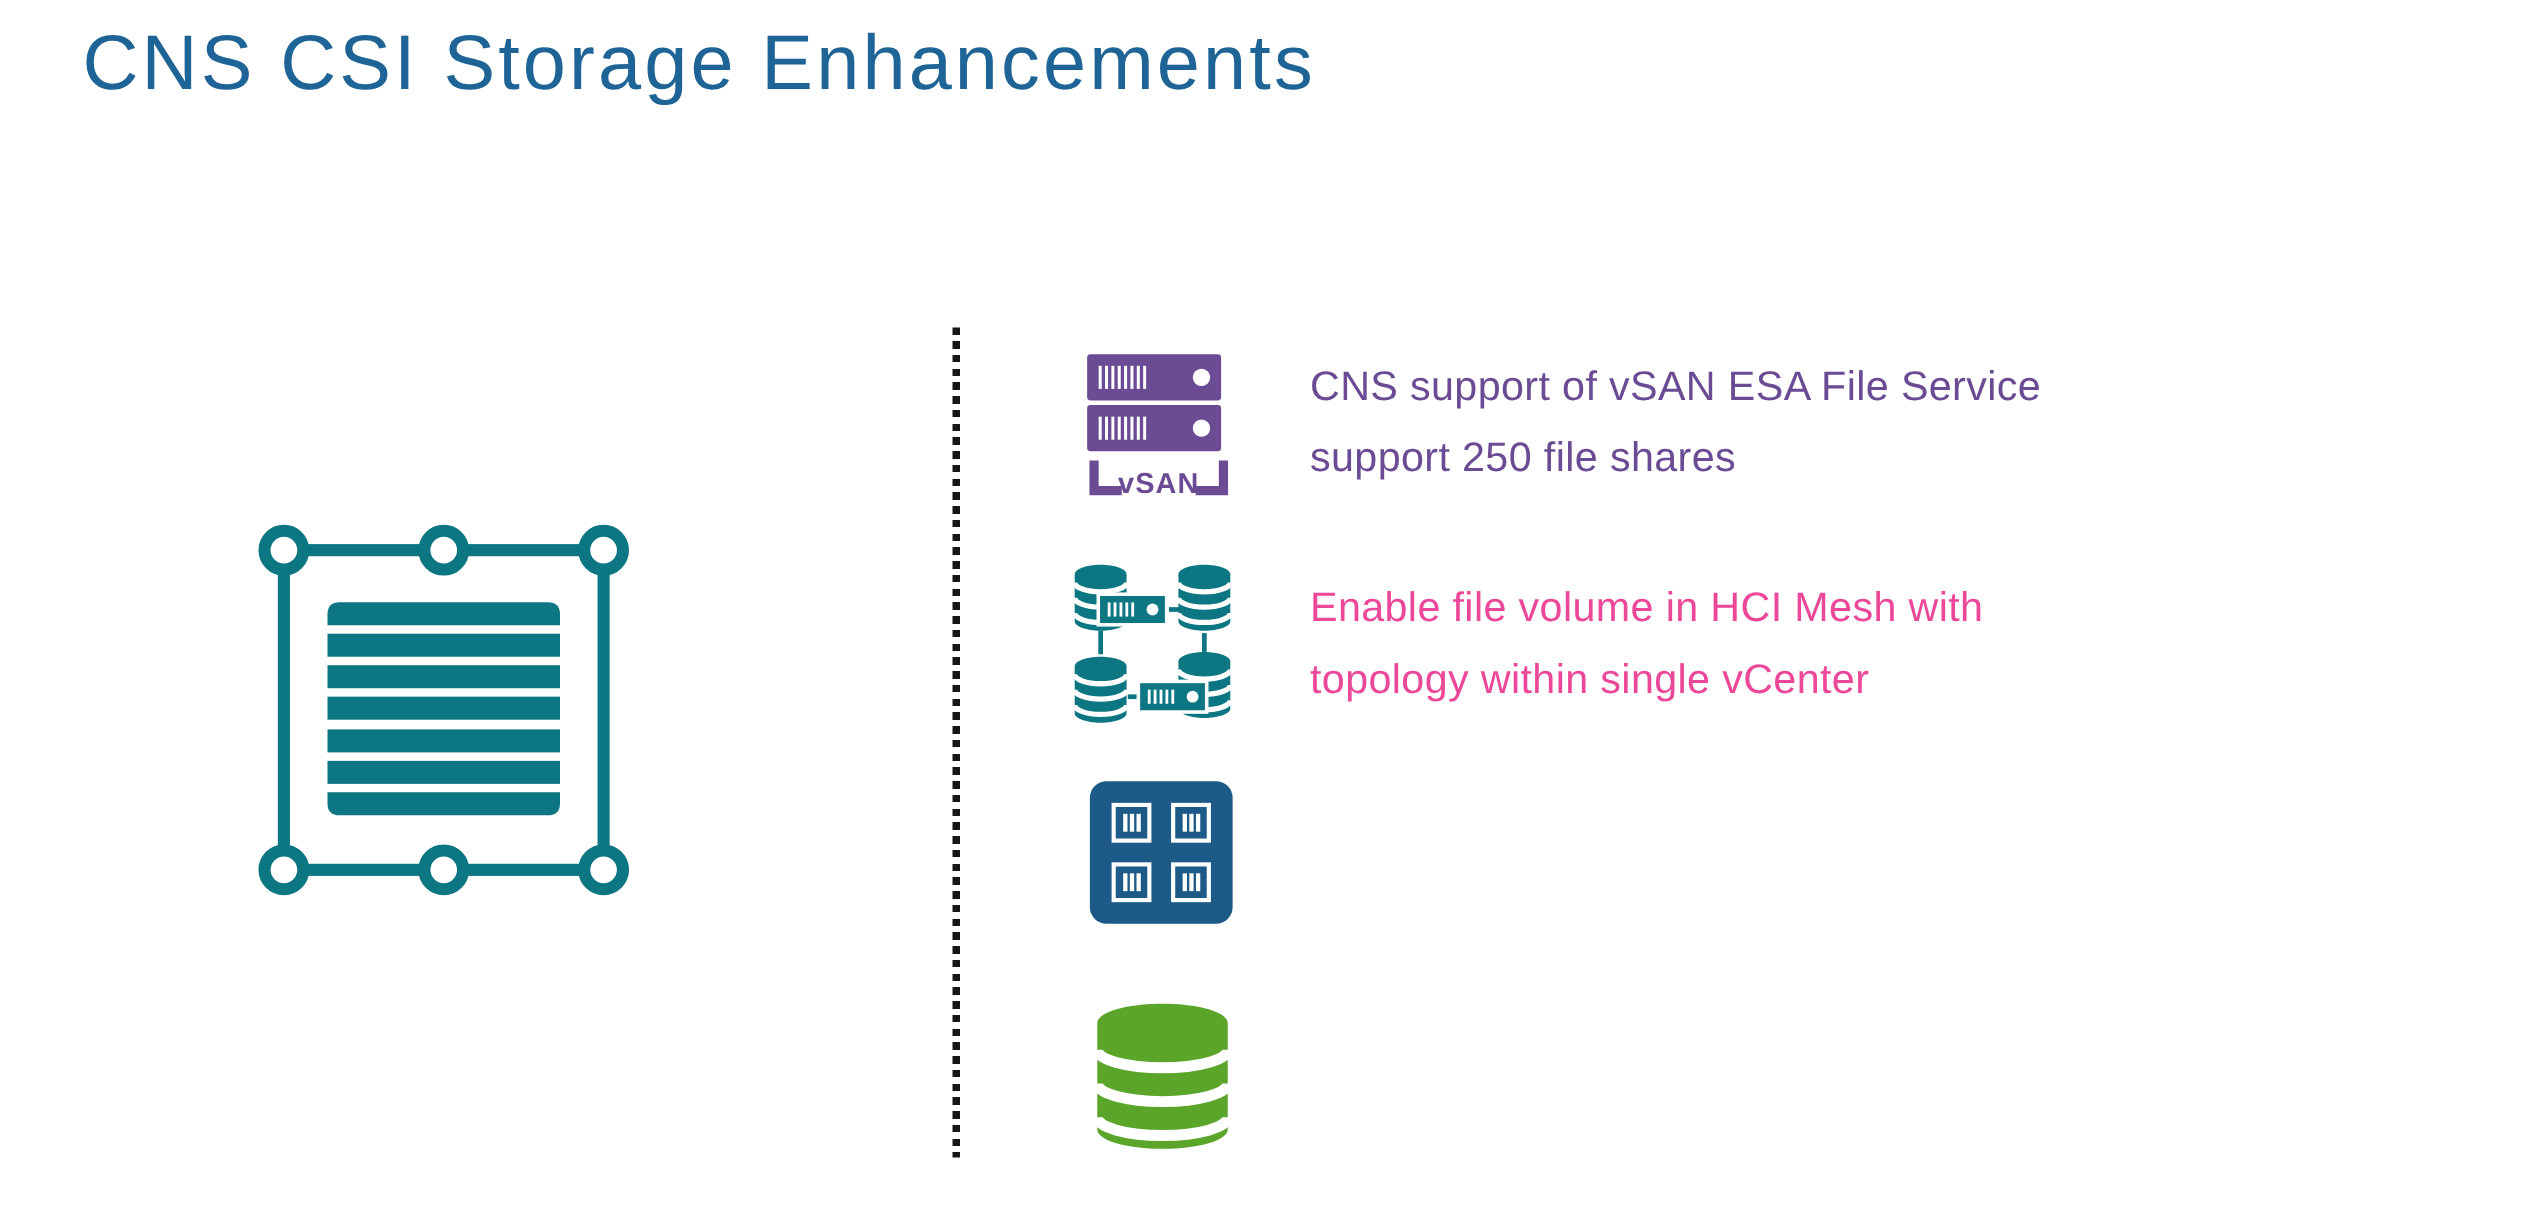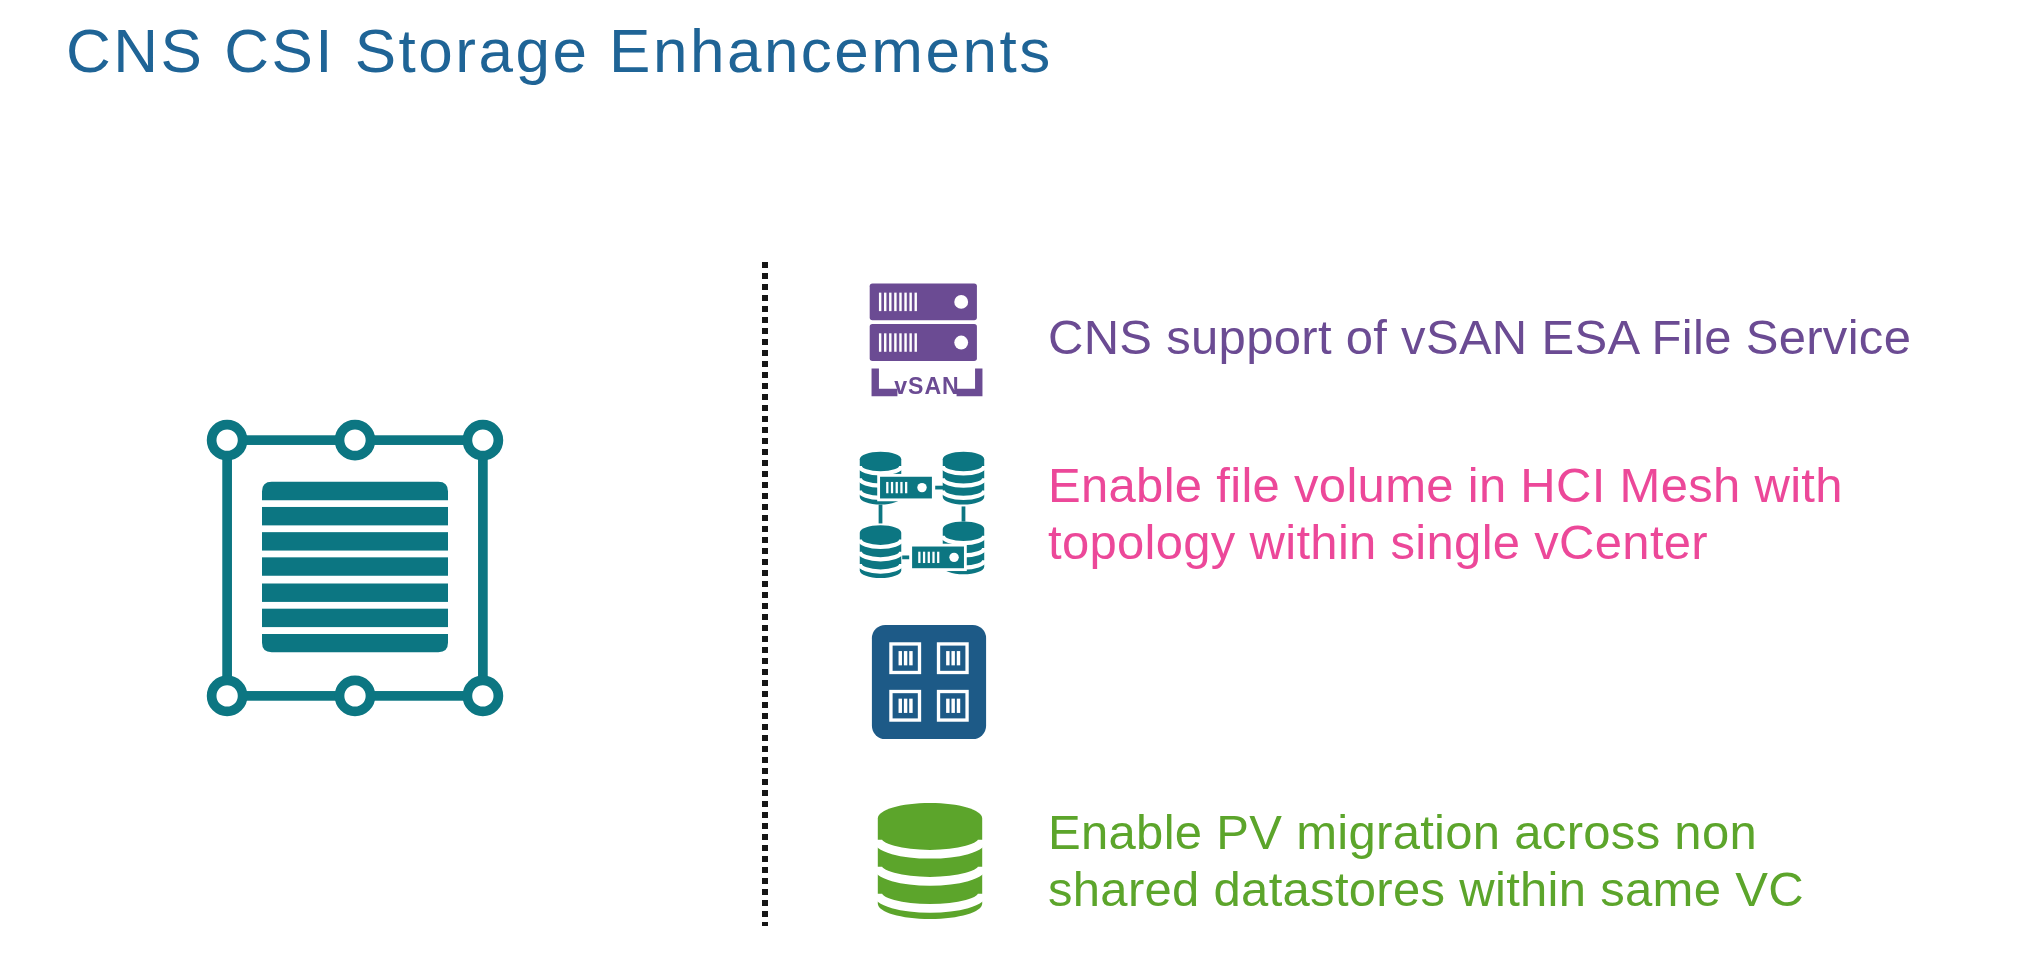--- a/index.html
+++ b/index.html
@@ -17,21 +17,21 @@
     position:absolute;left:762px;top:262px;width:6px;height:664px;
     background:repeating-linear-gradient(to bottom,#161616 0 6px,transparent 6px 11px);
   }
   .bullets{position:absolute;left:852px;top:0;width:1130px;}
   .row{position:absolute;left:0;display:flex;align-items:center;}
   .row-1{top:272px;height:130px;}
   .row-2{top:444px;height:140px;}
   .row-3{top:618px;height:128px;}
   .row-4{top:788px;height:145px;}
   .icon-box{flex:0 0 136px;width:136px;display:flex;justify-content:flex-end;align-items:center;}
-  .text{margin-left:60px;font-size:49px;line-height:57px;letter-spacing:0.3px;font-weight:400;}
+  .text{margin-left:60px;font-size:33px;line-height:57px;letter-spacing:0.3px;font-weight:400;}
   .text div{white-space:nowrap;}
 </style>
 </head>
 <body>
 
 <h1 class="title">CNS CSI Storage Enhancements</h1>
 
 <div class="hero">
   <svg viewBox="0 0 320 320" width="310" height="310">
     <rect x="28" y="28" width="264" height="264" fill="none" stroke="#0c7682" stroke-width="10"></rect>
@@ -86,20 +86,21 @@
         </g>
         <g stroke="#6b4b93" stroke-width="8" fill="none">
           <path d="M10,100 L10,126 L34,126"></path>
           <path d="M122,100 L122,126 L98,126"></path>
         </g>
         <text x="66" y="128" font-size="25" font-weight="bold" fill="#6b4b93" text-anchor="middle" letter-spacing="1">vSAN</text>
       </svg>
     </div>
     <div class="text" style="color: rgb(107, 75, 147);">
       <div>CNS support of vSAN ESA File Service</div>
+      <div>support 250 file shares</div>
     </div>
   </div>
 
   <div class="row row-2">
     <div class="icon-box">
       <svg viewBox="0 0 140 140" width="132" height="132">
         <defs>
           <g id="cyl">
             <path d="M0,8 C0,3.6 9.9,0 22,0 C34.1,0 44,3.6 44,8 L44,48 C44,52.4 34.1,56 22,56 C9.9,56 0,52.4 0,48 Z" fill="#0c7682"></path>
             <path d="M0,15 a22,8 0 0 0 44,0" stroke="#ffffff" stroke-width="4.5" fill="none"></path>
@@ -170,19 +171,15 @@
     <div class="icon-box">
       <svg viewBox="0 0 120 132" width="116" height="128">
         <path d="M6,22 C6,13 30,6 60,6 C90,6 114,13 114,22 L114,110 C114,119 90,126 60,126 C30,126 6,119 6,110 Z" fill="#5ca52b"></path>
         <g stroke="#ffffff" stroke-width="9" fill="none">
           <path d="M6,44 a54,15 0 0 0 108,0"></path>
           <path d="M6,72 a54,15 0 0 0 108,0"></path>
           <path d="M6,100 a54,15 0 0 0 108,0"></path>
         </g>
       </svg>
     </div>
-    <div class="text" style="color: rgb(92, 165, 43);">
-      <div>Enable PV migration across non</div>
-      <div>shared datastores within same VC</div>
-    </div>
   </div>
 
 </div>
 
 </body></html>

